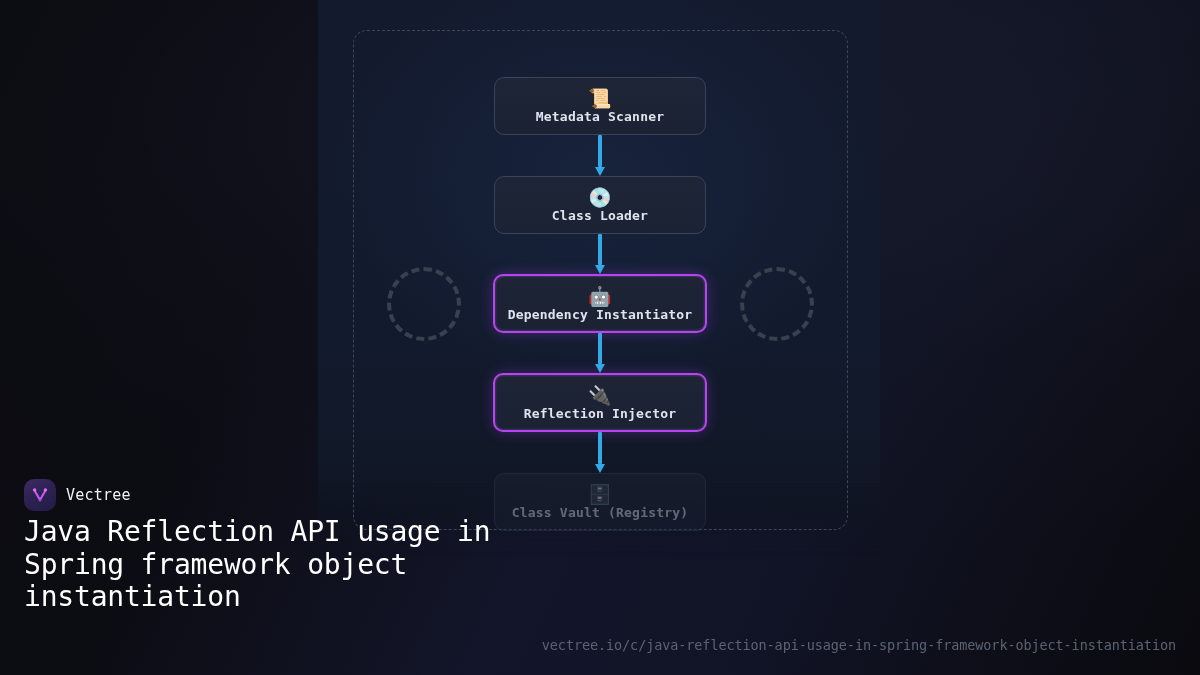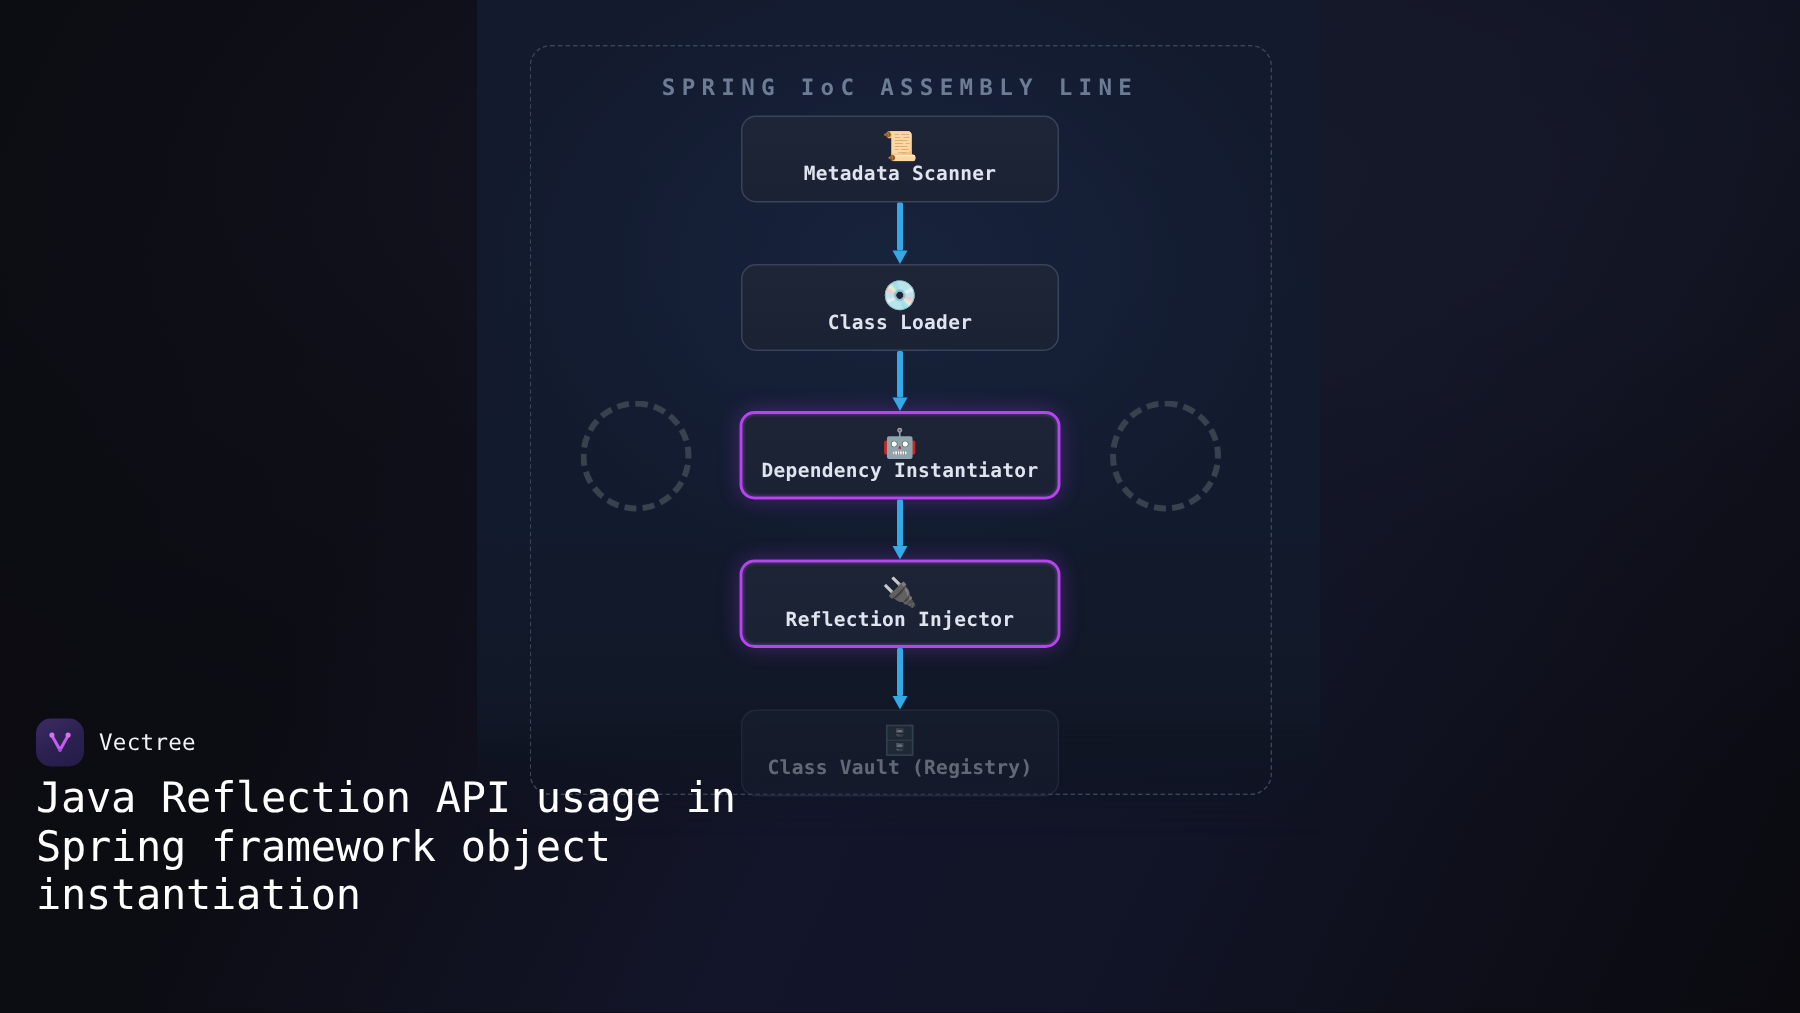--- a/index.html
+++ b/index.html
@@ -159,21 +159,20 @@
 <body>
 
 <div id="stage">
 
   <div id="panel">
     <div id="panel-glow"></div>
   </div>
 
   <div id="frame"></div>
 
-  <div id="diagram-title">SPRING IoC ASSEMBLY LINE</div>
 
   <div class="deco-circle" id="deco-left"></div>
   <div class="deco-circle" id="deco-right"></div>
 
   <div class="node" id="node-0">
     <span class="ico">📜</span>
     <span class="lbl">Metadata Scanner</span>
   </div>
 
   <div class="node" id="node-1">
@@ -220,14 +219,15 @@
         <circle cx="4.6" cy="5.0" r="1.7" fill="#e06ef5"></circle>
         <circle cx="15.4" cy="5.0" r="1.7" fill="#e06ef5"></circle>
         <circle cx="10" cy="15.2" r="1.2" fill="#a04ad8"></circle>
       </svg>
     </div>
     <div id="brand-name">Vectree</div>
   </div>
 
   <div id="headline">Java Reflection API usage in Spring framework object instantiation</div>
 
+  <div id="url">vectree.io/c/java-reflection-api-usage-in-spring-framework-object-instantiation</div>
 
 </div>
 
 </body></html>

